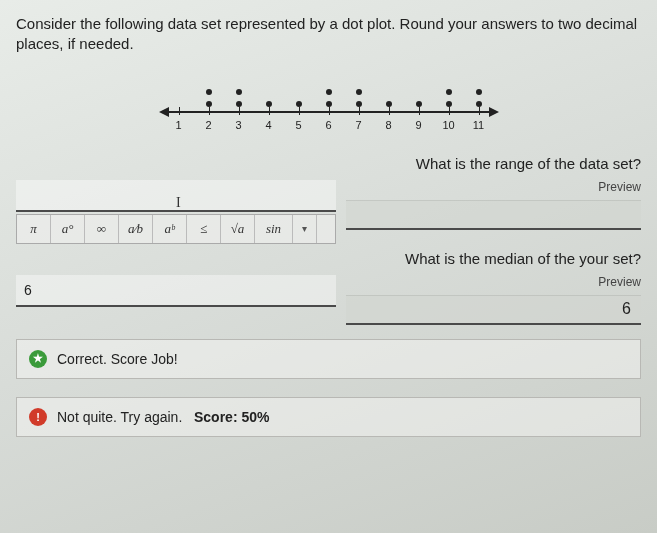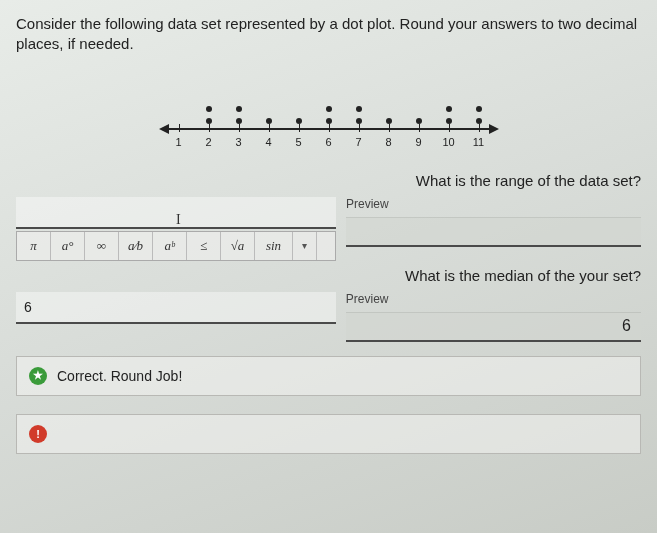--- a/index.html
+++ b/index.html
@@ -6,41 +6,41 @@
   body {
     font-family: Arial, Helvetica, sans-serif;
     background: linear-gradient(160deg, #e8ece8 0%, #d8dcd8 50%, #c8ccc6 100%);
     width: 657px;
     height: 533px;
     padding: 14px 16px;
     color: #222;
     font-size: 14px;
     overflow: hidden;
   }
-  .question-text { font-size: 15px; line-height: 1.35; margin-bottom: 25px; }
+  .question-text { font-size: 15px; line-height: 1.35; margin-bottom: 8px; }
   .dotplot { text-align: center; margin: 8px 0 14px 0; position: relative; height: 78px; }
   .dp-inner { display: inline-block; position: relative; width: 300px; height: 78px; }
   .axis-line { position:absolute; left:-12px; right:-12px; top:48px; height:2px; background:#222; }
   .axis-line::before, .axis-line::after{ content:""; position:absolute; top:-4px; border-top:5px solid transparent; border-bottom:5px solid transparent; }
   .axis-line::before{ left:-8px; border-right:10px solid #222; }
   .axis-line::after{ right:-8px; border-left:10px solid #222; }
   .tick { position:absolute; width:1px; height:8px; background:#222; top:44px; }
   .tick-label { position:absolute; top:56px; font-size:11px; transform:translateX(-50%); }
   .dot { position:absolute; width:6px; height:6px; background:#222; border-radius:50%; transform:translateX(-50%); }
   .subq { font-size: 15px; margin: 6px 0 8px 0; text-align: right; }
 
   .answer-block { margin-bottom: 6px; }
   .answer-row { display:flex; gap:10px; align-items:flex-start; }
   .answer-input-wrap { flex: 1 1 52%; }
   .answer-input {
     width: 100%; height: 32px; background: rgba(255,255,255,0.4);
     border: none; border-bottom: 2px solid #4a4a4a;
     padding: 4px 8px; font-size: 14px; color:#222;
   }
-  .preview-col { flex: 1 1 48%; text-align: left; }
+  .preview-col { flex: 1 1 48%; text-align: right; }
   .preview-label { font-size: 12px; color:#444; margin-bottom: 6px; }
   .preview-box {
     height: 30px; background: rgba(210,214,208,0.55);
     border-bottom: 2px solid #4a4a4a; border-top:1px solid rgba(0,0,0,0.08);
     display:flex; align-items:center; justify-content:flex-end;
     padding: 0 10px; font-size: 16px;
   }
 
   .math-toolbar {
     display:flex; align-items:center; gap:0;
@@ -125,18 +125,22 @@
       <div class="preview-label">Preview</div>
       <div class="preview-box">
         <span>6</span>
       </div>
     </div>
   </div>
 </div>
 
 <div class="feedback">
   <span class="icon-circle ic-green">★</span>
-  <span>Correct. Round Job!</span>
+  <span>Correct. Score Job!</span>
 </div>
 
 <div class="feedback error">
   <span class="icon-circle ic-red">!</span>
+  <span>
+    <span>Not quite. Try again.</span>
+    &nbsp;&nbsp;<span class="score-strong"><span>Score:</span> <span>50%</span></span>
+  </span>
 </div>
 
 </body></html>

